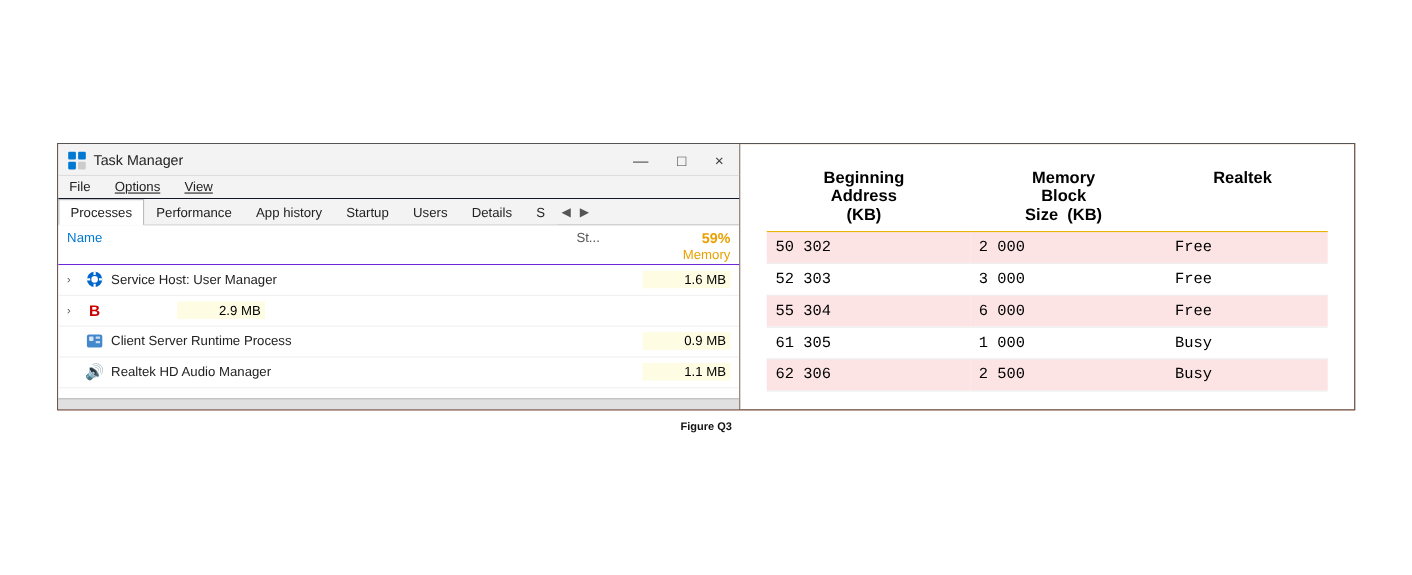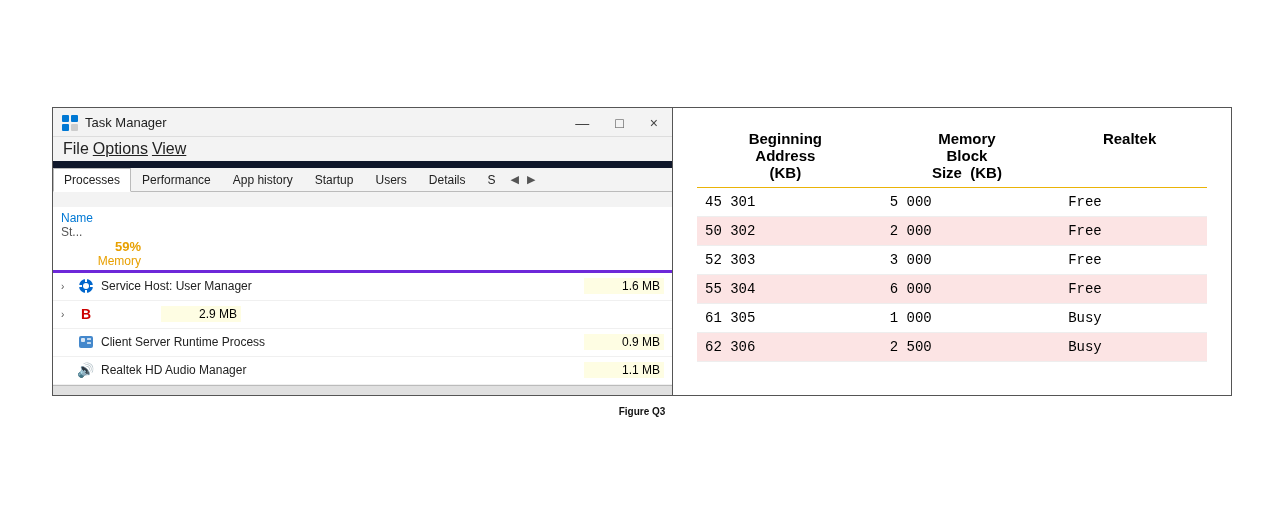--- a/index.html
+++ b/index.html
@@ -66,24 +66,25 @@
       font-size: 13px;
       color: #444;
     }
     .tm-control-btn {
       cursor: pointer;
       padding: 0 6px;
       font-size: 14px;
     }
     .tm-menubar {
       display: flex;
+      gap: 18px;
       padding: 2px 8px 2px 8px;
-      font-size: 16px;
+      font-size: 12px;
       color: #222;
-      border-bottom: 7px solid #0f172a;
+      border-bottom: 1px solid #0f172a;
       background: #f3f3f3;
     }
     .tm-menu-item {
       cursor: pointer;
       padding: 1px 2px;
     }
     .tm-menu-item.underline { text-decoration: underline; }
     .tm-tabs {
       display: flex;
       flex-direction: row;
@@ -110,27 +111,26 @@
     .tm-tab-more {
       display: flex;
       align-items: center;
       padding: 4px 4px;
       font-size: 11px;
       cursor: pointer;
       color: #555;
     }
     .tm-process-header {
       display: flex;
-      flex-direction: column;
+      flex-direction: row;
       font-size: 12px;
       color: #0078d4;
       padding: 4px 8px 2px 8px;
-      border-bottom: 3px solid #6d28d9;
-      background: #fff;
-      margin-top: 15px;
+      border-bottom: 1px solid #6d28d9;
+      background: #fff;
     }
     .tm-col-name {
       flex: 1;
     }
     .tm-col-status {
       width: 60px;
       text-align: left;
       color: #555;
     }
     .tm-col-memory {
@@ -365,25 +365,20 @@
     <div class="memory-table-section">
       <table class="mem-table">
         <thead>
           <tr>
             <th>Beginning<br>Address<br>(KB)</th>
             <th>Memory<br>Block<br>Size &nbsp;(KB)</th>
             <th>Realtek</th>
           </tr>
         </thead>
         <tbody id="memory-table-body">
-            <tr class="unshaded">
-              <td>45  301</td>
-              <td>5  000</td>
-              <td>Free</td>
-            </tr>
             <tr class="shaded">
               <td>50  302</td>
               <td>2  000</td>
               <td>Free</td>
             </tr>
             <tr class="unshaded">
               <td>52  303</td>
               <td>3  000</td>
               <td>Free</td>
             </tr>

